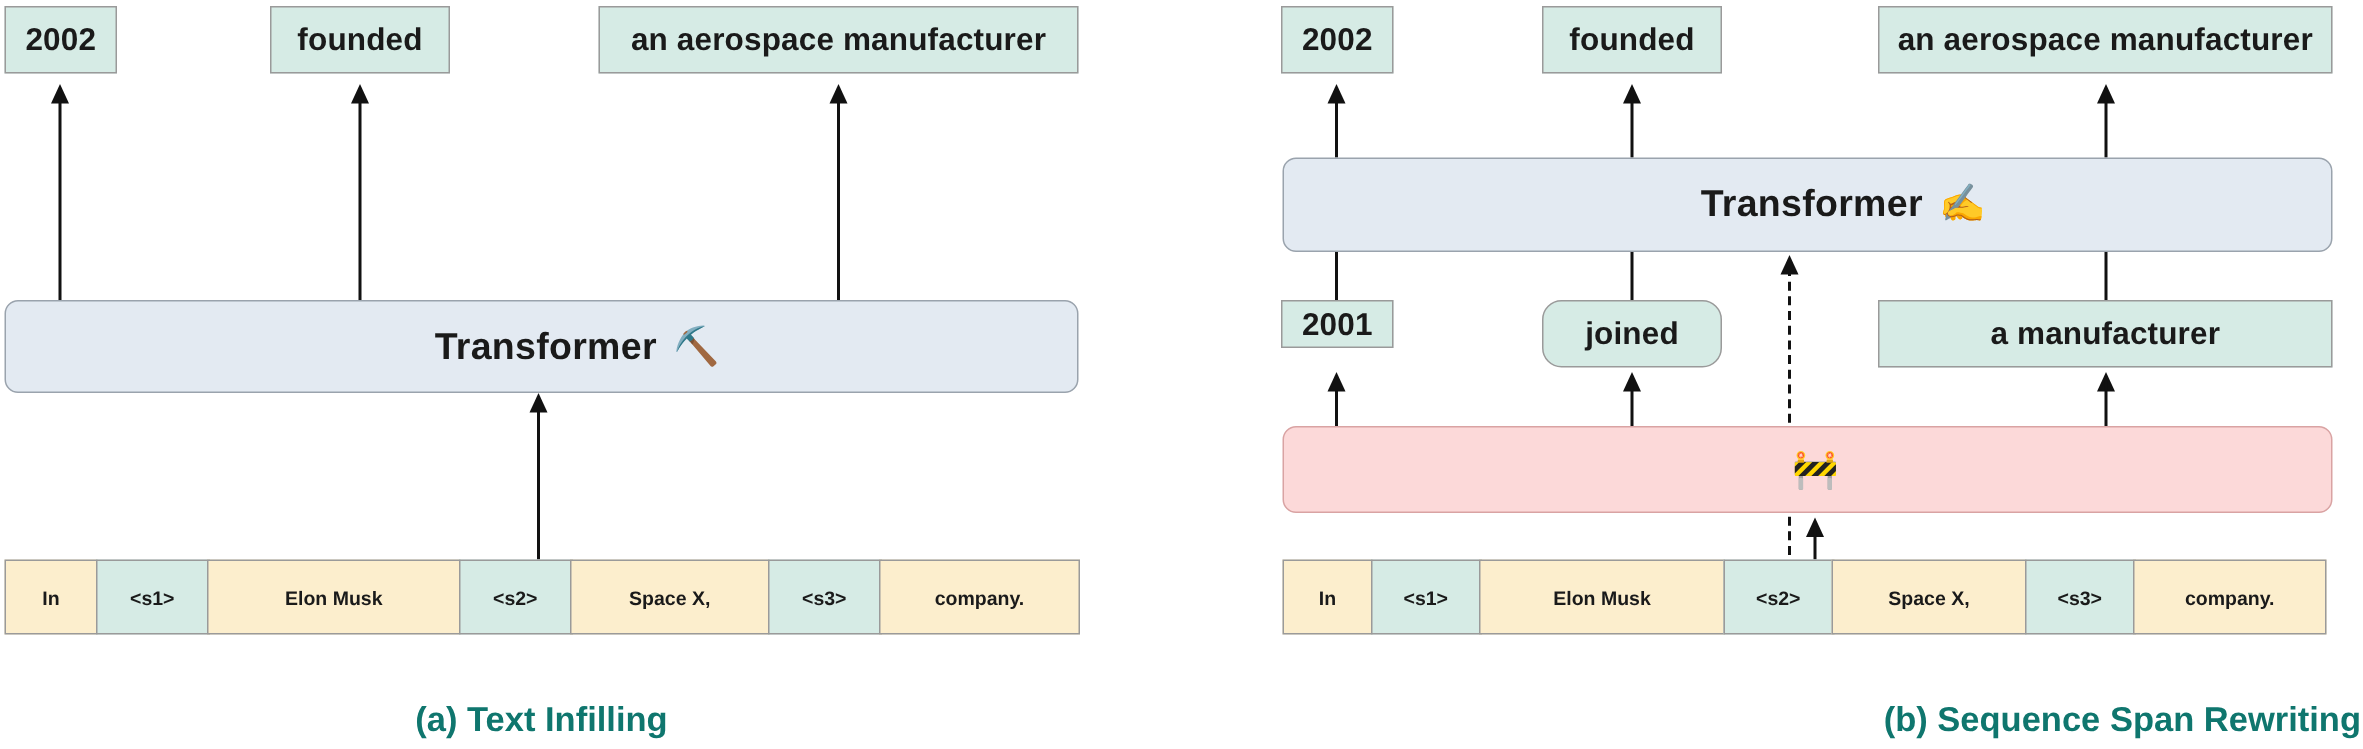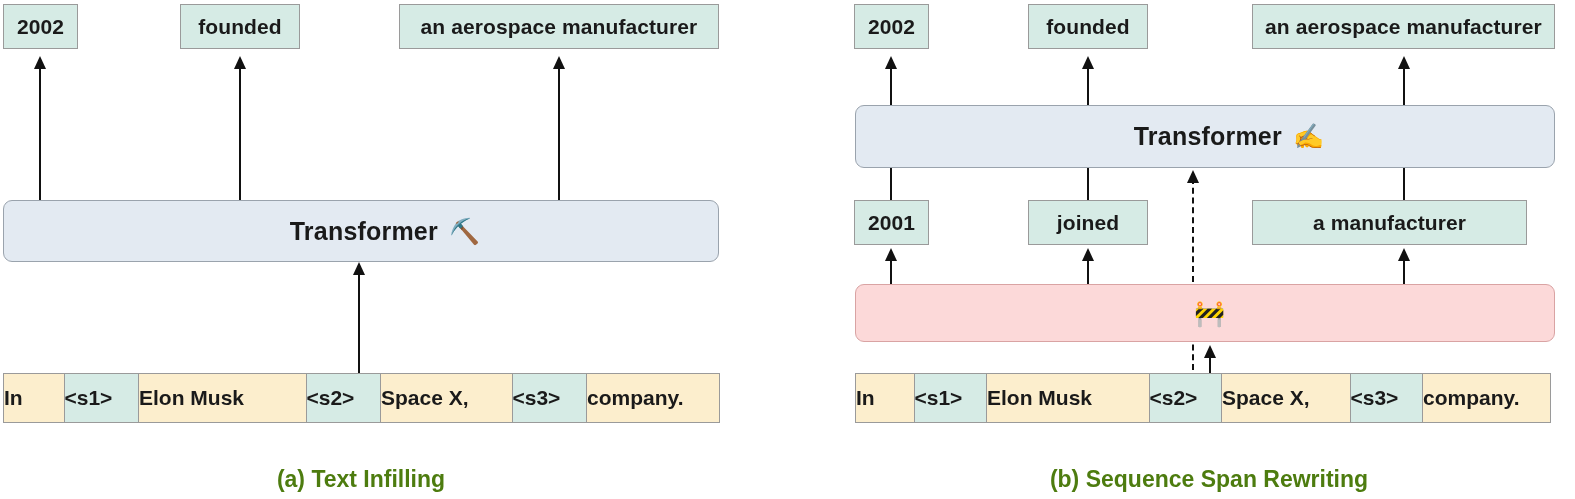--- a/index.html
+++ b/index.html
@@ -24,42 +24,42 @@
   .yellow{background:#fceecd;}
   .blue{background:#e3eaf2;border:1.5px solid #9aa3ad;border-radius:9px;padding-left:48px;}
   .pink{background:#fcd9d9;border:1.5px solid #d9a3a3;border-radius:9px;}
 
   .module{font-size:25px;letter-spacing:.2px;}
   .module .emo{font-size:25px;margin-left:11px;display:inline-block;}
 
   
   .strip{position:absolute;display:flex;height:50px;}
   .strip .tok{
-    box-sizing:border-box;display:flex;align-items:center;
+    box-sizing:border-box;display:flex;align-items:center;justify-content:center;
     border:1.5px solid #9a9a9a;margin-right:-1.5px;
-    font-size:21px;white-space:nowrap;
+    font-size:13px;white-space:nowrap;
   }
 
   
   .arrow{position:absolute;width:0;}
   .arrow .shaft{
     position:absolute;left:-1px;width:2px;background:#111;bottom:0;
   }
   .arrow .head{
     position:absolute;left:-6.5px;top:0;width:0;height:0;
     border-left:6.5px solid transparent;border-right:6.5px solid transparent;
     border-bottom:13px solid #111;
   }
   .arrow.dashed .shaft{
     background:none;border-left:2px dashed #111;width:0;left:-1px;
   }
   .plainline{position:absolute;width:2px;background:#111;}
 
   .caption{
-    position:absolute;text-align:center;font-size:23px;color:#4d7c0f;
+    position:absolute;text-align:center;font-size:23px;color:#0f766e;
     white-space:nowrap;
   }
 </style>
 </head>
 <body>
 
 <div class="panel" id="panel-a">
 
   <div class="node teal" style="left:3px;top:4px;width:75px;height:45px;">
     <span>2002</span>
@@ -153,27 +153,27 @@
 
   <div class="plainline" style="left:50px;top:168px;height:32px;"></div>
   <div class="plainline" style="left:247px;top:168px;height:32px;"></div>
   <div class="plainline" style="left:563px;top:168px;height:32px;"></div>
 
   <div class="arrow dashed" style="left:353px;top:170px;height:200px;">
     <div class="head"></div>
     <div class="shaft" style="top:8px;height:192px;"></div>
   </div>
 
-  <div class="node teal" style="left:14px;top:200px;width:75px;height:45px;">
+  <div class="node teal" style="left:14px;top:200px;width:75px;height:32px;">
     <span>2001</span>
   </div>
-  <div class="node teal" style="left:188px;top:200px;width:120px;height:45px;">
+  <div class="node teal" style="left:188px;top:200px;width:120px;height:45px;border-radius:13px;">
     <span>joined</span>
   </div>
-  <div class="node teal" style="left:412px;top:200px;width:275px;height:45px;">
+  <div class="node teal" style="left:412px;top:200px;width:303px;height:45px;">
     <span>a manufacturer</span>
   </div>
 
   <div class="arrow" style="left:51px;top:248px;height:36px;">
     <div class="head"></div>
     <div class="shaft" style="top:6px;height:30px;"></div>
   </div>
   <div class="arrow" style="left:248px;top:248px;height:36px;">
     <div class="head"></div>
     <div class="shaft" style="top:6px;height:30px;"></div>
@@ -209,14 +209,14 @@
         <span>Space X,</span>
       </div>
     <div class="tok teal" style="width:74px;">
         <span>&lt;s3&gt;</span>
       </div>
     <div class="tok yellow" style="width:129px;">
         <span>company.</span>
       </div>
   </div>
 
-  <div class="caption" style="left:4px;top:466px;width:730px;">(b) Sequence Span Rewriting</div>
+  <div class="caption" style="left:4px;top:466px;width:730px;text-align:right;">(b) Sequence Span Rewriting</div>
 </div>
 
 </body></html>

